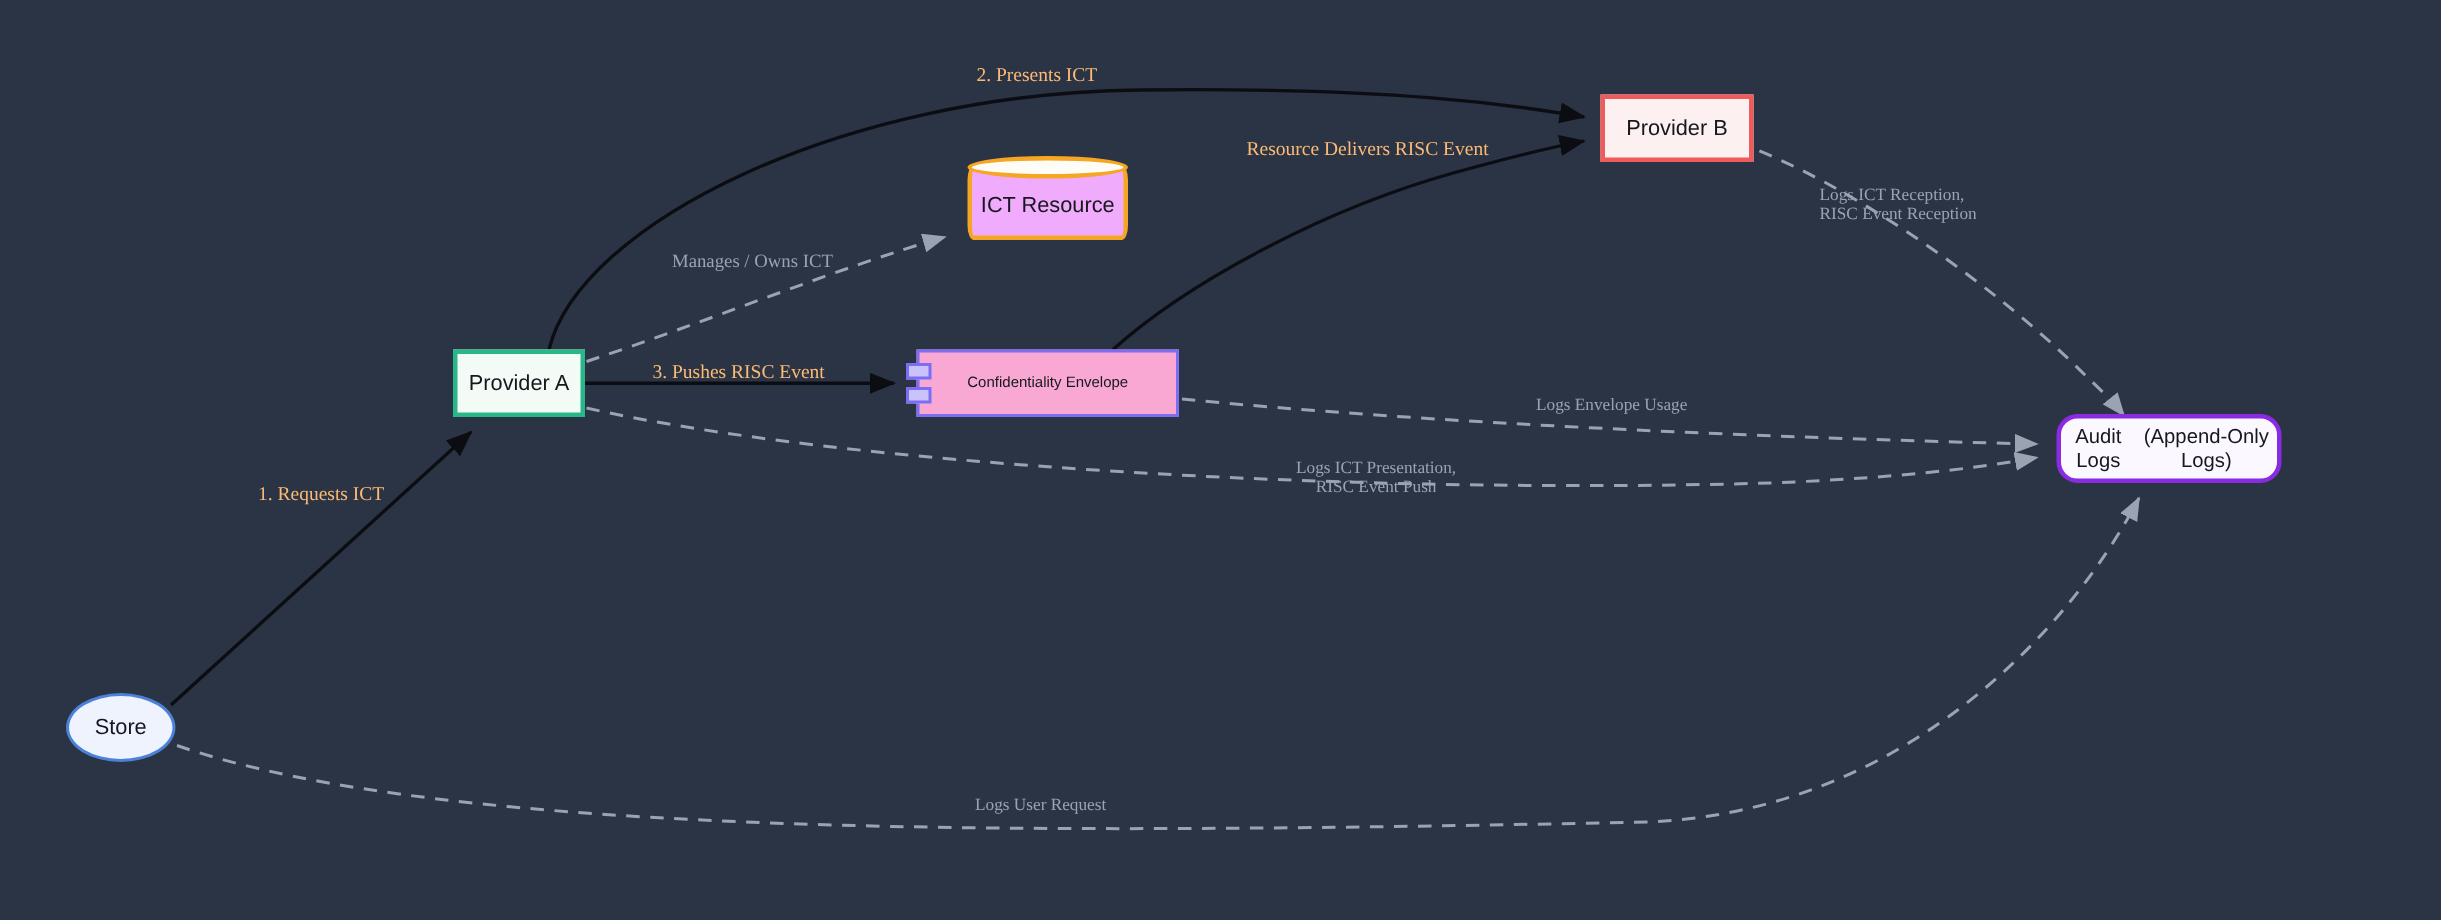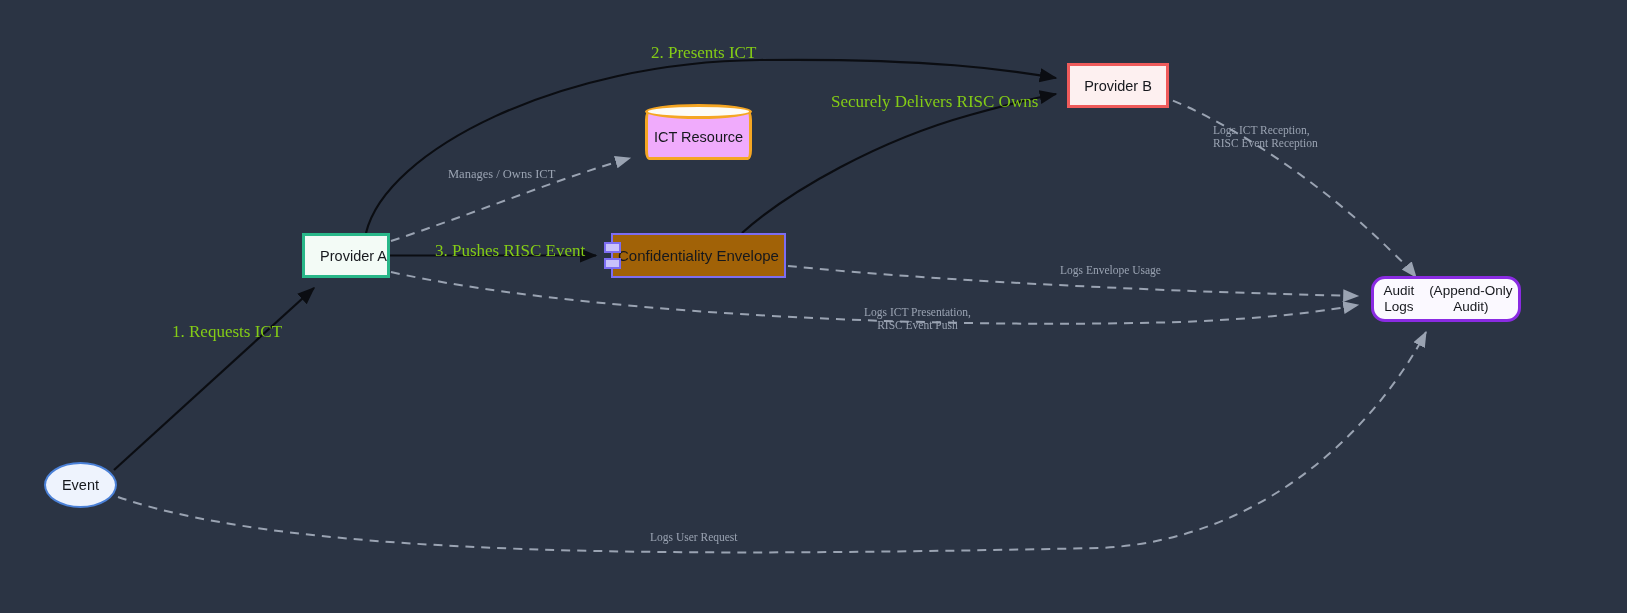--- a/index.html
+++ b/index.html
@@ -47,21 +47,20 @@
     font-size: 14.5px;
   }
 
   
   #node-provider-a {
     left: 302px; top: 233px;
     width: 88px; height: 45px;
     background: #f3fbf6;
     border: 3px solid #29b789;
     font-size: 14.5px;
-    justify-content: flex-end;
   }
 
   
   #node-provider-b {
     left: 1067px; top: 63px;
     width: 102px; height: 45px;
     background: #fdf0f0;
     border: 3px solid #ef5b5b;
     font-size: 14.5px;
   }
@@ -83,23 +82,23 @@
     border-radius: 50%;
     background: #fdfcf6;
     box-sizing: border-box;
   }
   #node-ict-resource .cyl-label { position: relative; z-index: 2; padding-top: 4px; }
 
   
   #node-confidentiality-envelope {
     left: 611px; top: 233px;
     width: 175px; height: 45px;
-    background: #a16207;
+    background: #f9a8d4;
     border: 2.5px solid #7c6df2;
-    font-size: 15px;
+    font-size: 10px;
   }
   #node-confidentiality-envelope .tab {
     position: absolute;
     left: -9px;
     width: 17px; height: 11px;
     background: #c9c2fb;
     border: 2px solid #7c6df2;
     box-sizing: border-box;
   }
   #node-confidentiality-envelope .tab.top { top: 7px; }
@@ -111,23 +110,23 @@
     width: 150px; height: 46px;
     background: #fbf9ff;
     border: 3px solid #8a2be2;
     border-radius: 14px;
     font-size: 13.5px;
     line-height: 1.18;
   }
 
   .edge-label {
     position: absolute;
-    color: #84cc16;
+    color: #fdba74;
     font-family: "Liberation Serif", serif;
-    font-size: 17px;
+    font-size: 13px;
     white-space: pre;
     text-align: center;
     z-index: 4;
     line-height: 1.15;
   }
   .edge-label.audit {
     color: #9aa3b2;
     font-size: 11.5px;
   }
 </style>
@@ -159,21 +158,21 @@
     <path d="M 1158,95 C 1230,120 1330,190 1390,250 C 1405,264 1412,272 1416,277" fill="none" stroke="#9aa3b2" stroke-width="2" stroke-dasharray="9 7" marker-end="url(#arrow-dashed)"></path>
 
     <path d="M 788,266 C 950,282 1180,292 1358,296" fill="none" stroke="#9aa3b2" stroke-width="2" stroke-dasharray="9 7" marker-end="url(#arrow-dashed)"></path>
 
     <path d="M 391,272 C 560,310 900,330 1180,322 C 1280,318 1330,310 1358,305" fill="none" stroke="#9aa3b2" stroke-width="2" stroke-dasharray="9 7" marker-end="url(#arrow-dashed)"></path>
 
     <path d="M 118,497 C 300,560 700,556 1100,548 C 1270,540 1380,420 1426,332" fill="none" stroke="#9aa3b2" stroke-width="2" stroke-dasharray="9 7" marker-end="url(#arrow-dashed)"></path>
   </svg>
 
   <div class="node" id="node-user">
-    <span>Event</span>
+    <span>Store</span>
   </div>
 
   <div class="node" id="node-provider-a">
     <span>Provider A</span>
   </div>
 
   <div class="node" id="node-provider-b">
     <span>Provider B</span>
   </div>
 
@@ -183,36 +182,36 @@
   </div>
 
   <div class="node" id="node-confidentiality-envelope">
     <span class="tab top"></span>
     <span class="tab bottom"></span>
     <span>Confidentiality Envelope</span>
   </div>
 
   <div class="node" id="node-audit-logs">
     <span>Audit Logs</span>
-    <span>(Append-Only Audit)</span>
+    <span>(Append-Only Logs)</span>
   </div>
 
   <div class="edge-label" style="left:172px; top:322px;">1. Requests ICT</div>
 
   <div class="edge-label" style="left:651px; top:43px;">2. Presents ICT</div>
 
   <div class="edge-label" style="left:435px; top:241px;">3. Pushes RISC Event</div>
 
-  <div class="edge-label" style="left:831px; top:92px;">Securely Delivers RISC Owns</div>
+  <div class="edge-label" style="left:831px; top:92px;">Resource Delivers RISC Event</div>
 
   <div class="edge-label audit" style="left:448px; top:167px; font-size:12.5px;">Manages / Owns ICT</div>
 
   <div class="edge-label audit" style="left:1213px; top:89px; text-align:left;margin-top:35px;">Logs ICT Reception,
 RISC Event Reception</div>
 
-  <div class="edge-label audit" style="left:1060px; top:264px;text-align:right;">Logs Envelope Usage</div>
+  <div class="edge-label audit" style="left:1024px; top:264px;text-align:right;">Logs Envelope Usage</div>
 
   <div class="edge-label audit" style="left:864px; top:306px;">Logs ICT Presentation,
 RISC Event Push</div>
 
   <div class="edge-label audit" style="left:650px; top:531px;">Logs User Request</div>
 
 </div>
 
 </body></html>

